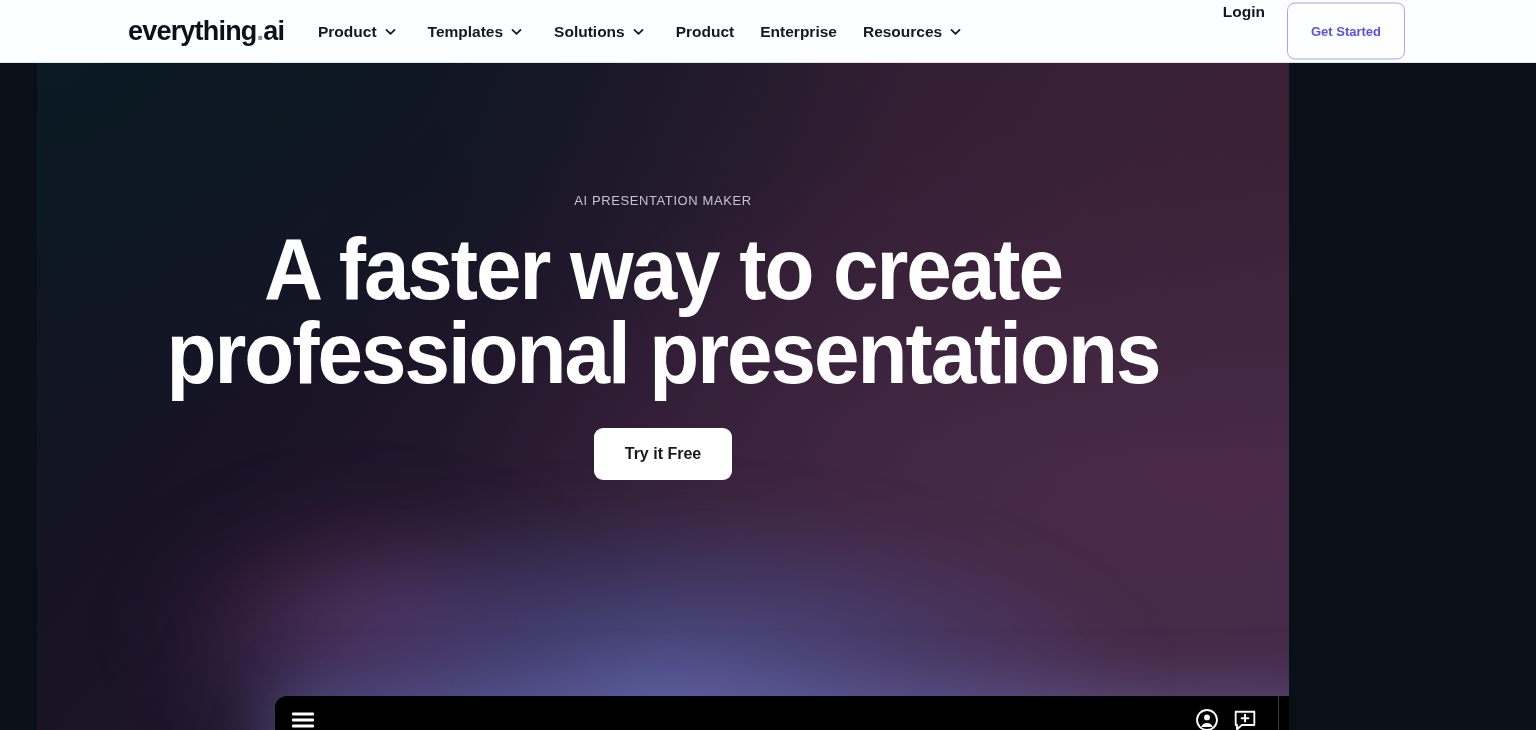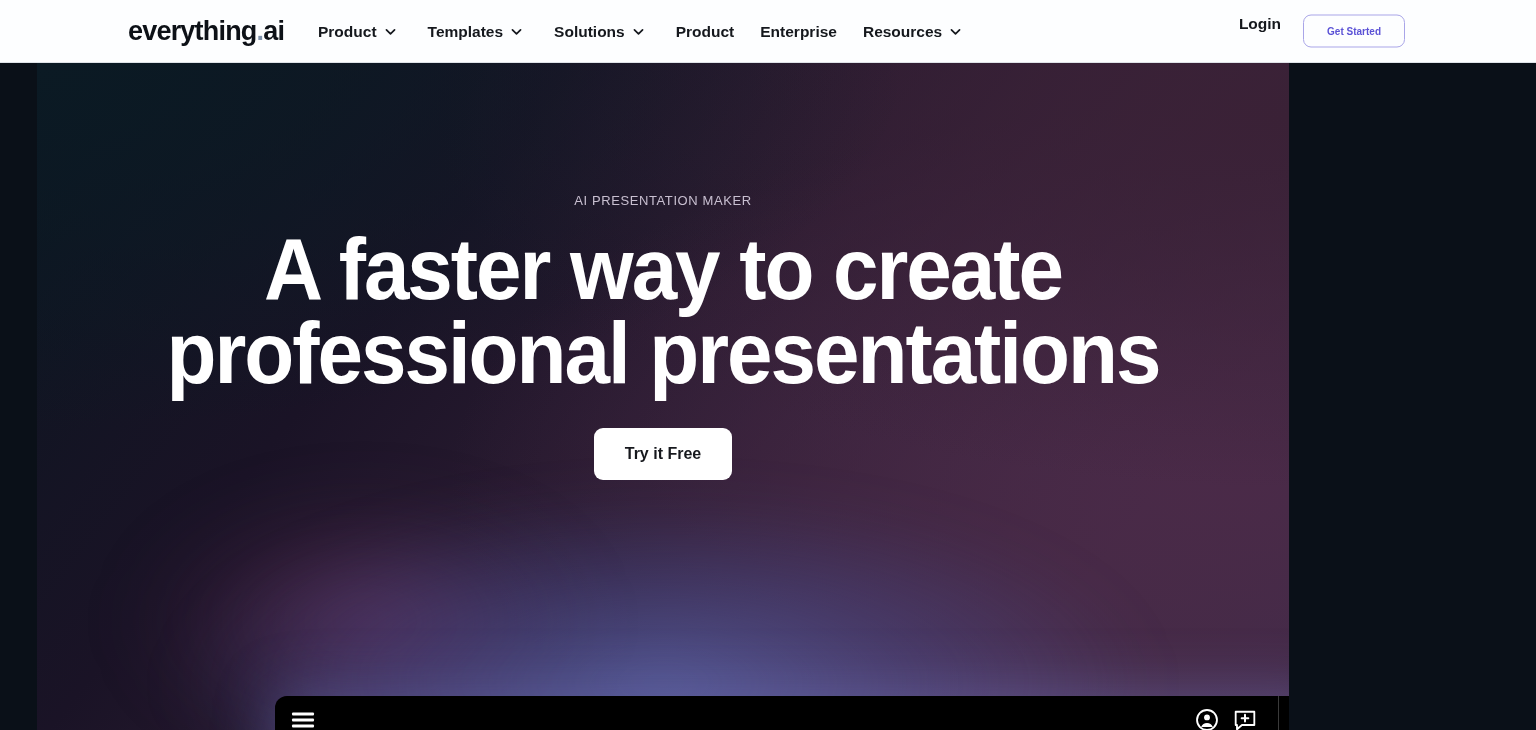--- a/index.html
+++ b/index.html
@@ -48,22 +48,22 @@
     transform:translateY(-50%);
     display:flex; align-items:flex-start; gap:22px;
   }
   .login{
     font-size:15.5px; font-weight:600; color:#15181d;
     cursor:pointer; white-space:nowrap;
   }
   .get-started{
     border:1.5px solid #a9a5e8;
     border-radius:8px;
-    padding:10px 23px;
-    font-size:10px; font-weight:700;
+    padding:20px 23px;
+    font-size:13px; font-weight:700;
     color:#5b52d6;
     background:transparent;
     cursor:pointer; white-space:nowrap;
   }
 
   
   .hero{
     position:absolute; top:63px; left:0;
     width:1252px; height:667px;
     overflow:hidden;

